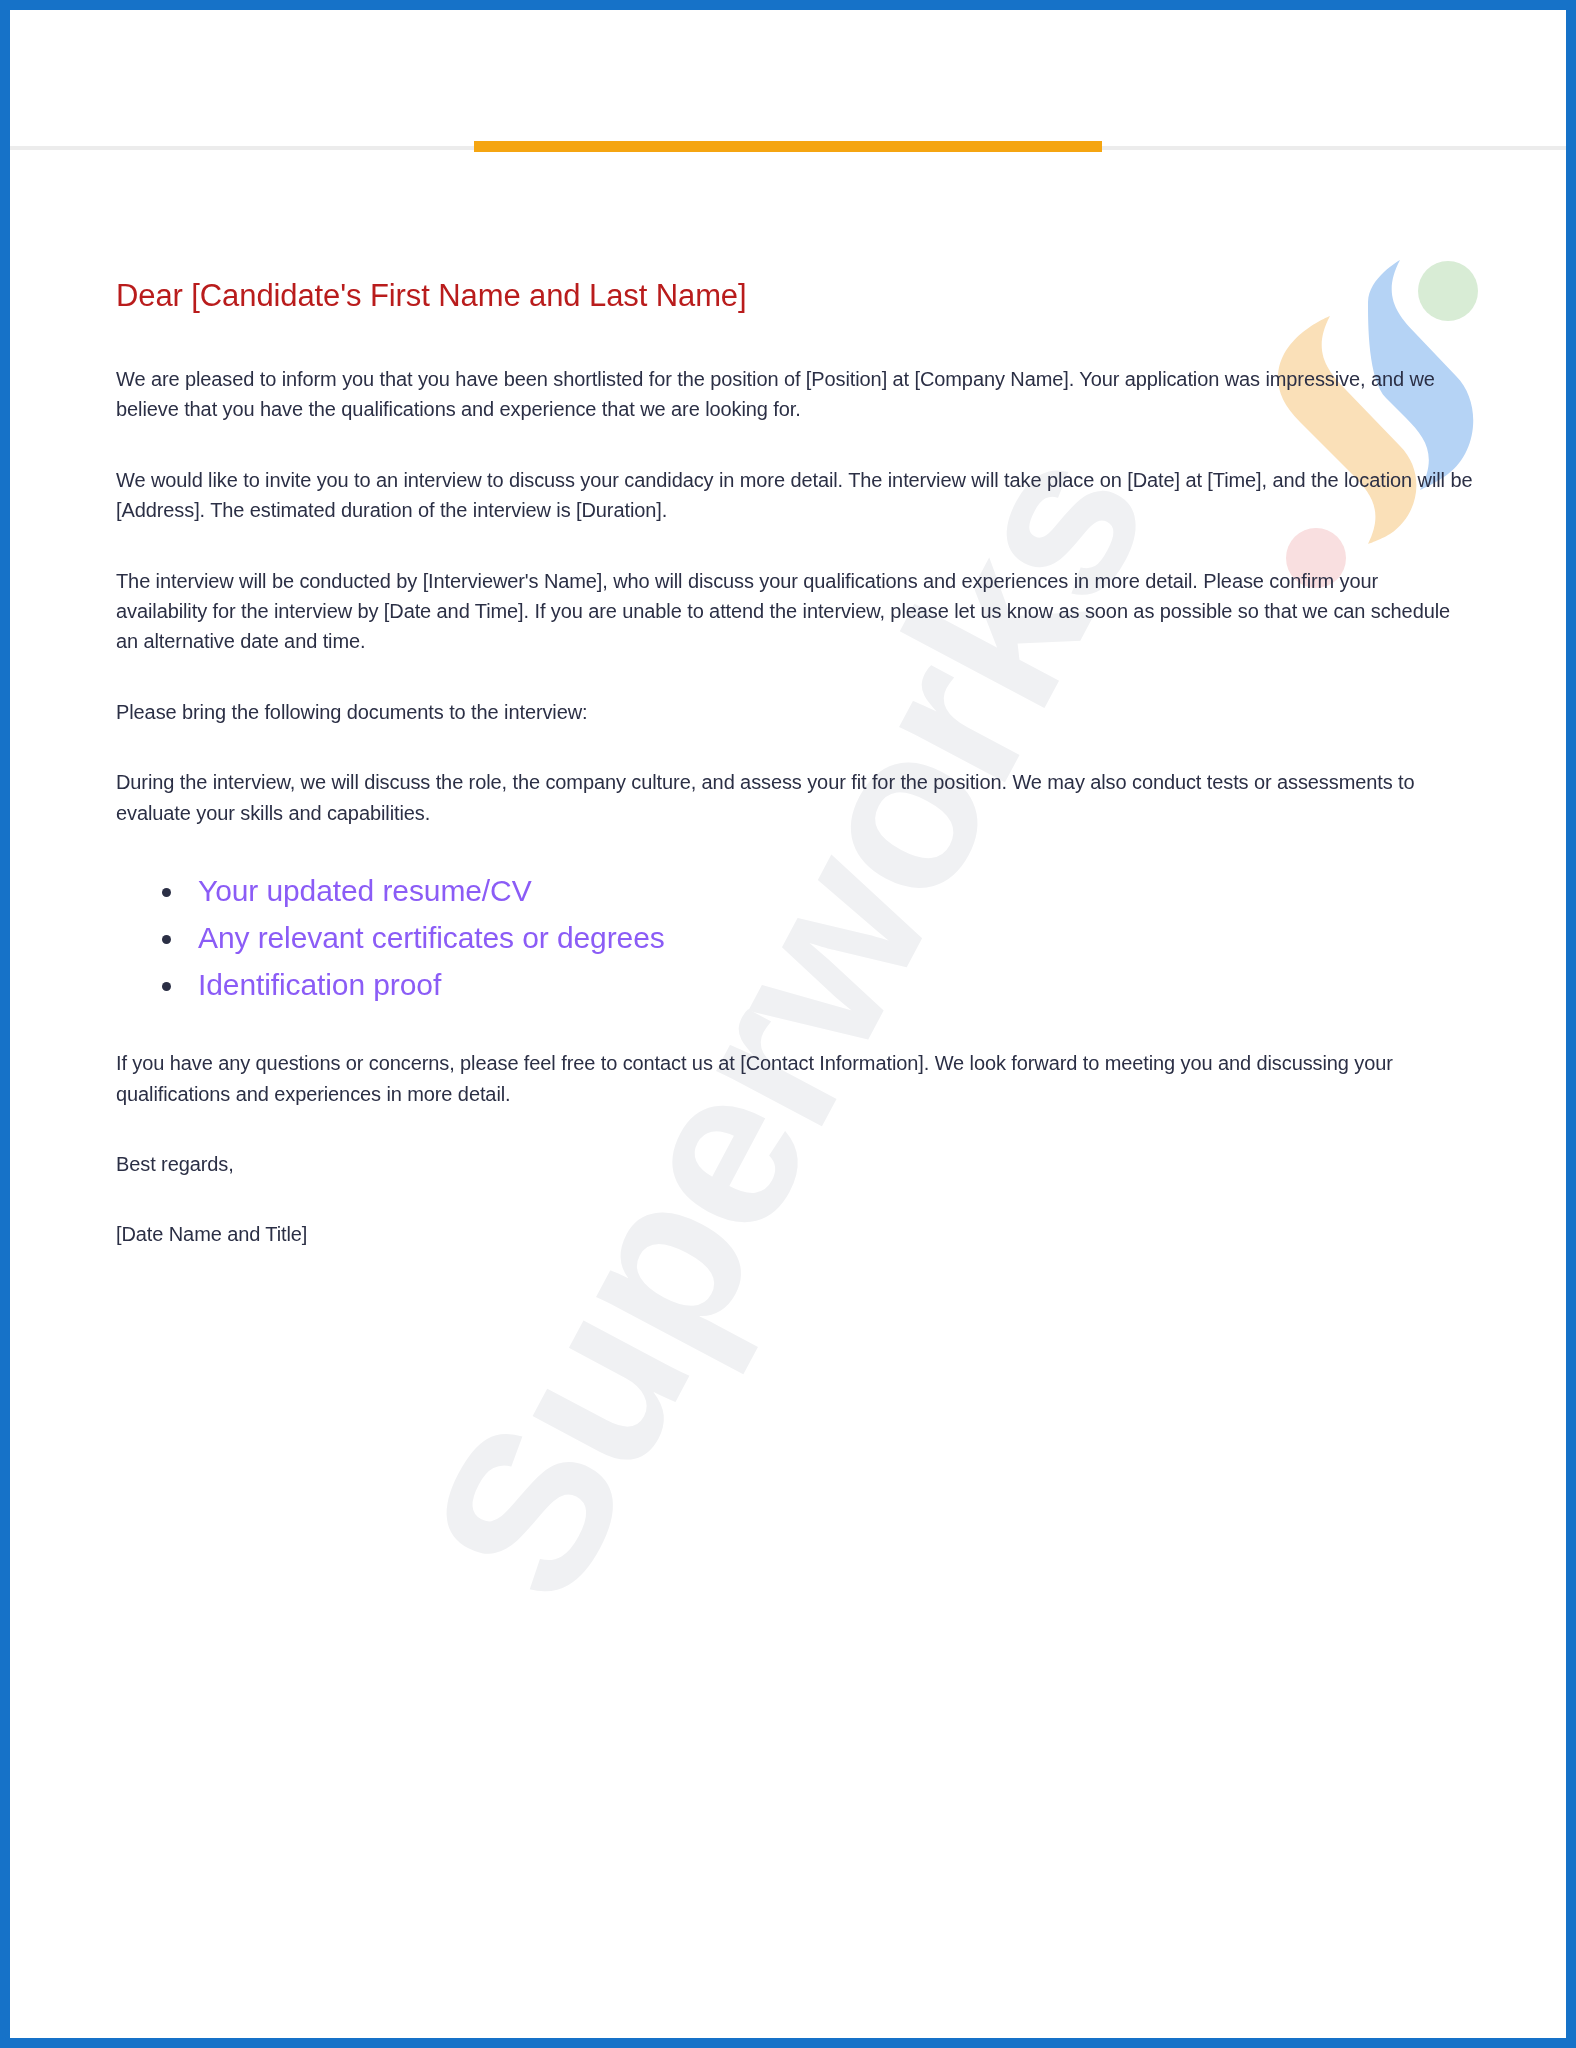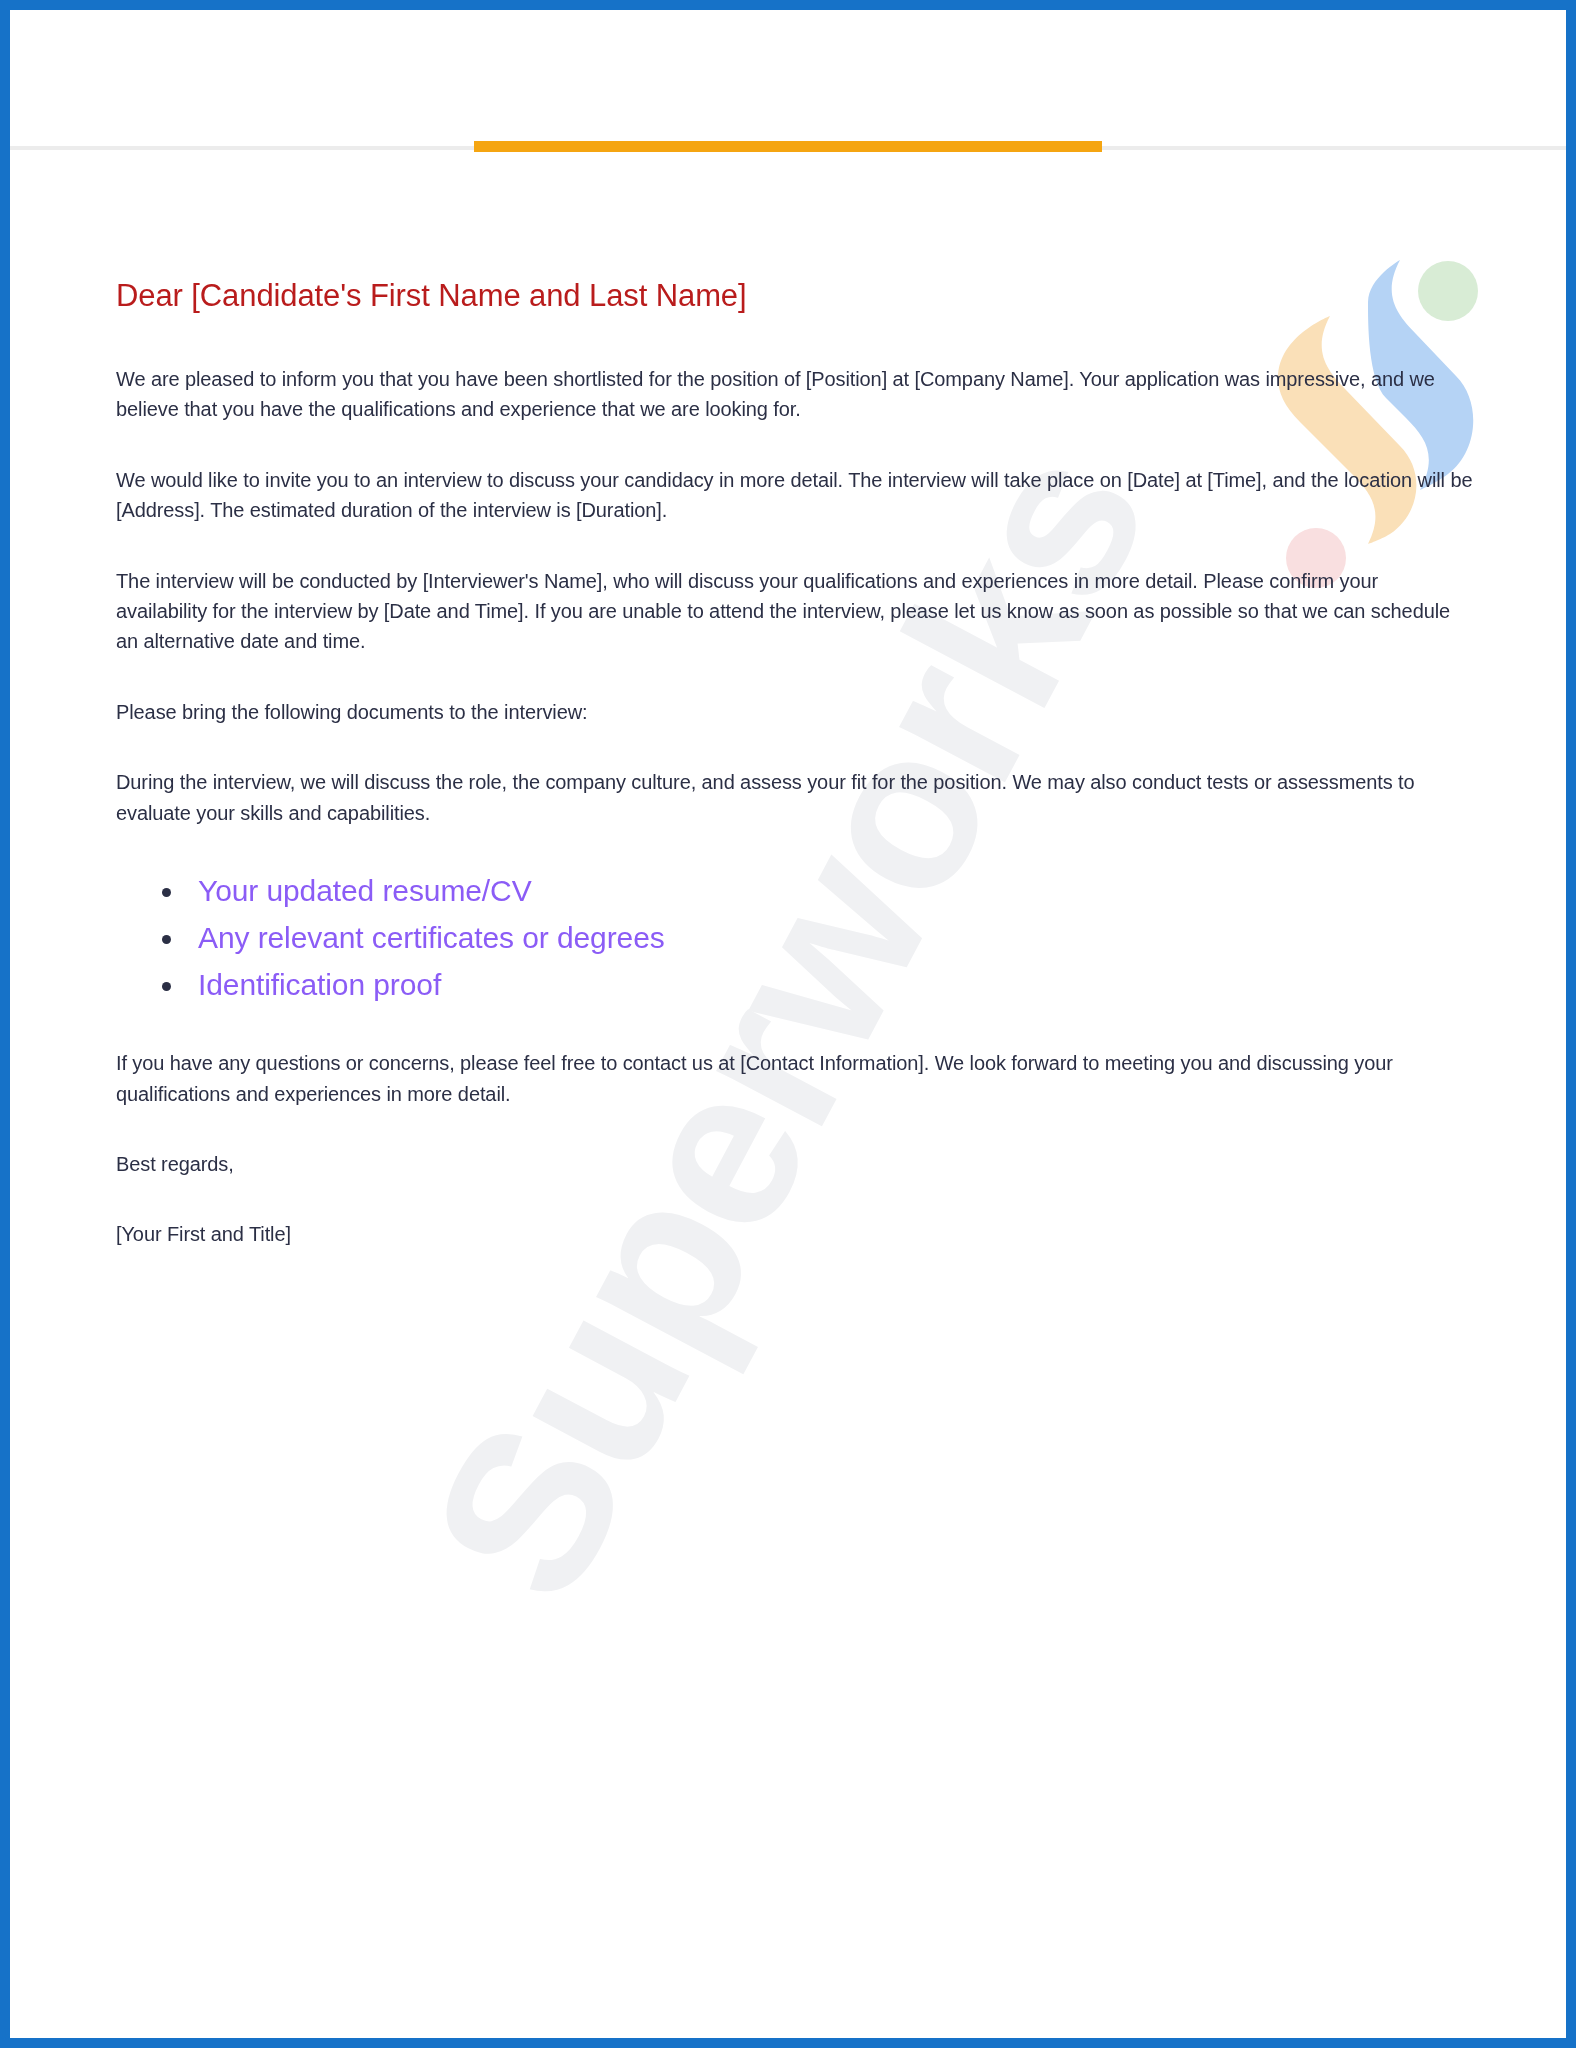--- a/index.html
+++ b/index.html
@@ -187,16 +187,16 @@
       <li>
         <span class="bullet-dot"></span>
         <span>Identification proof</span>
       </li>
     </ul>
 
     <p class="para">If you have any questions or concerns, please feel free to contact us at [Contact Information]. We look forward to meeting you and discussing your qualifications and experiences in more detail.</p>
 
     <p class="para signoff">Best regards,</p>
 
-    <p class="para">[Your First and Title]</p>
+    <p class="para">[Date Name and Title]</p>
 
   </div>
 </div>
 
 </body></html>

